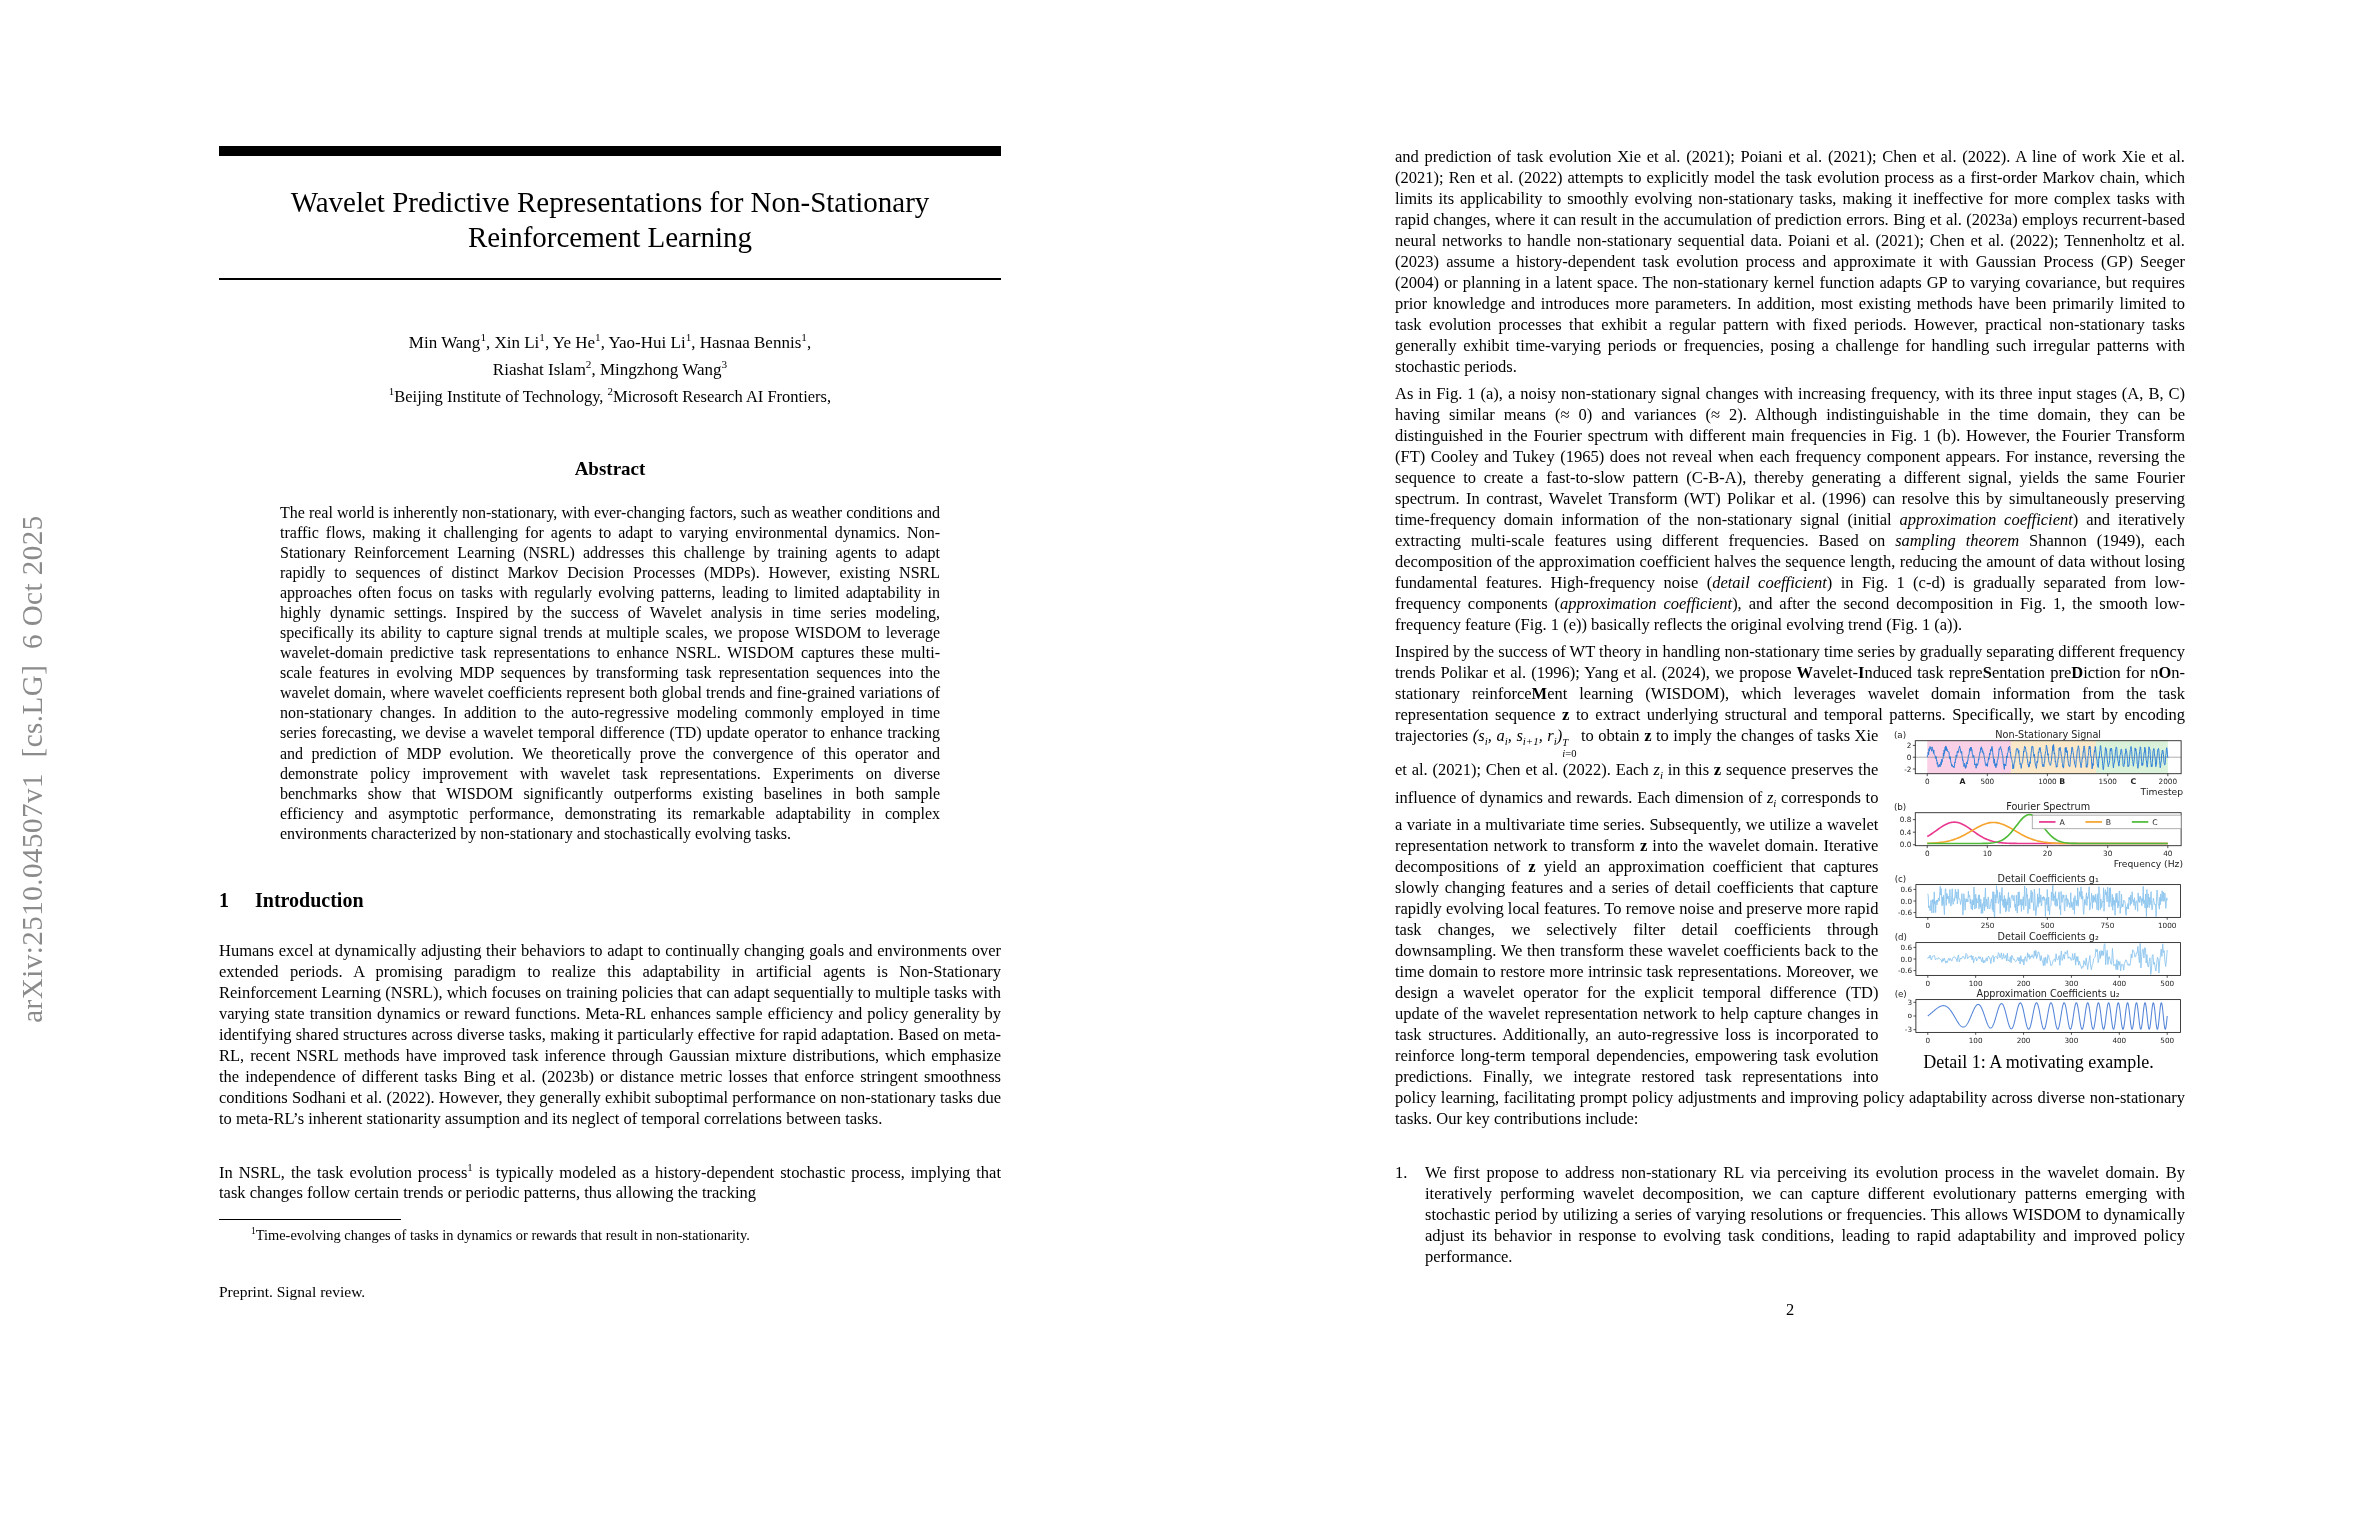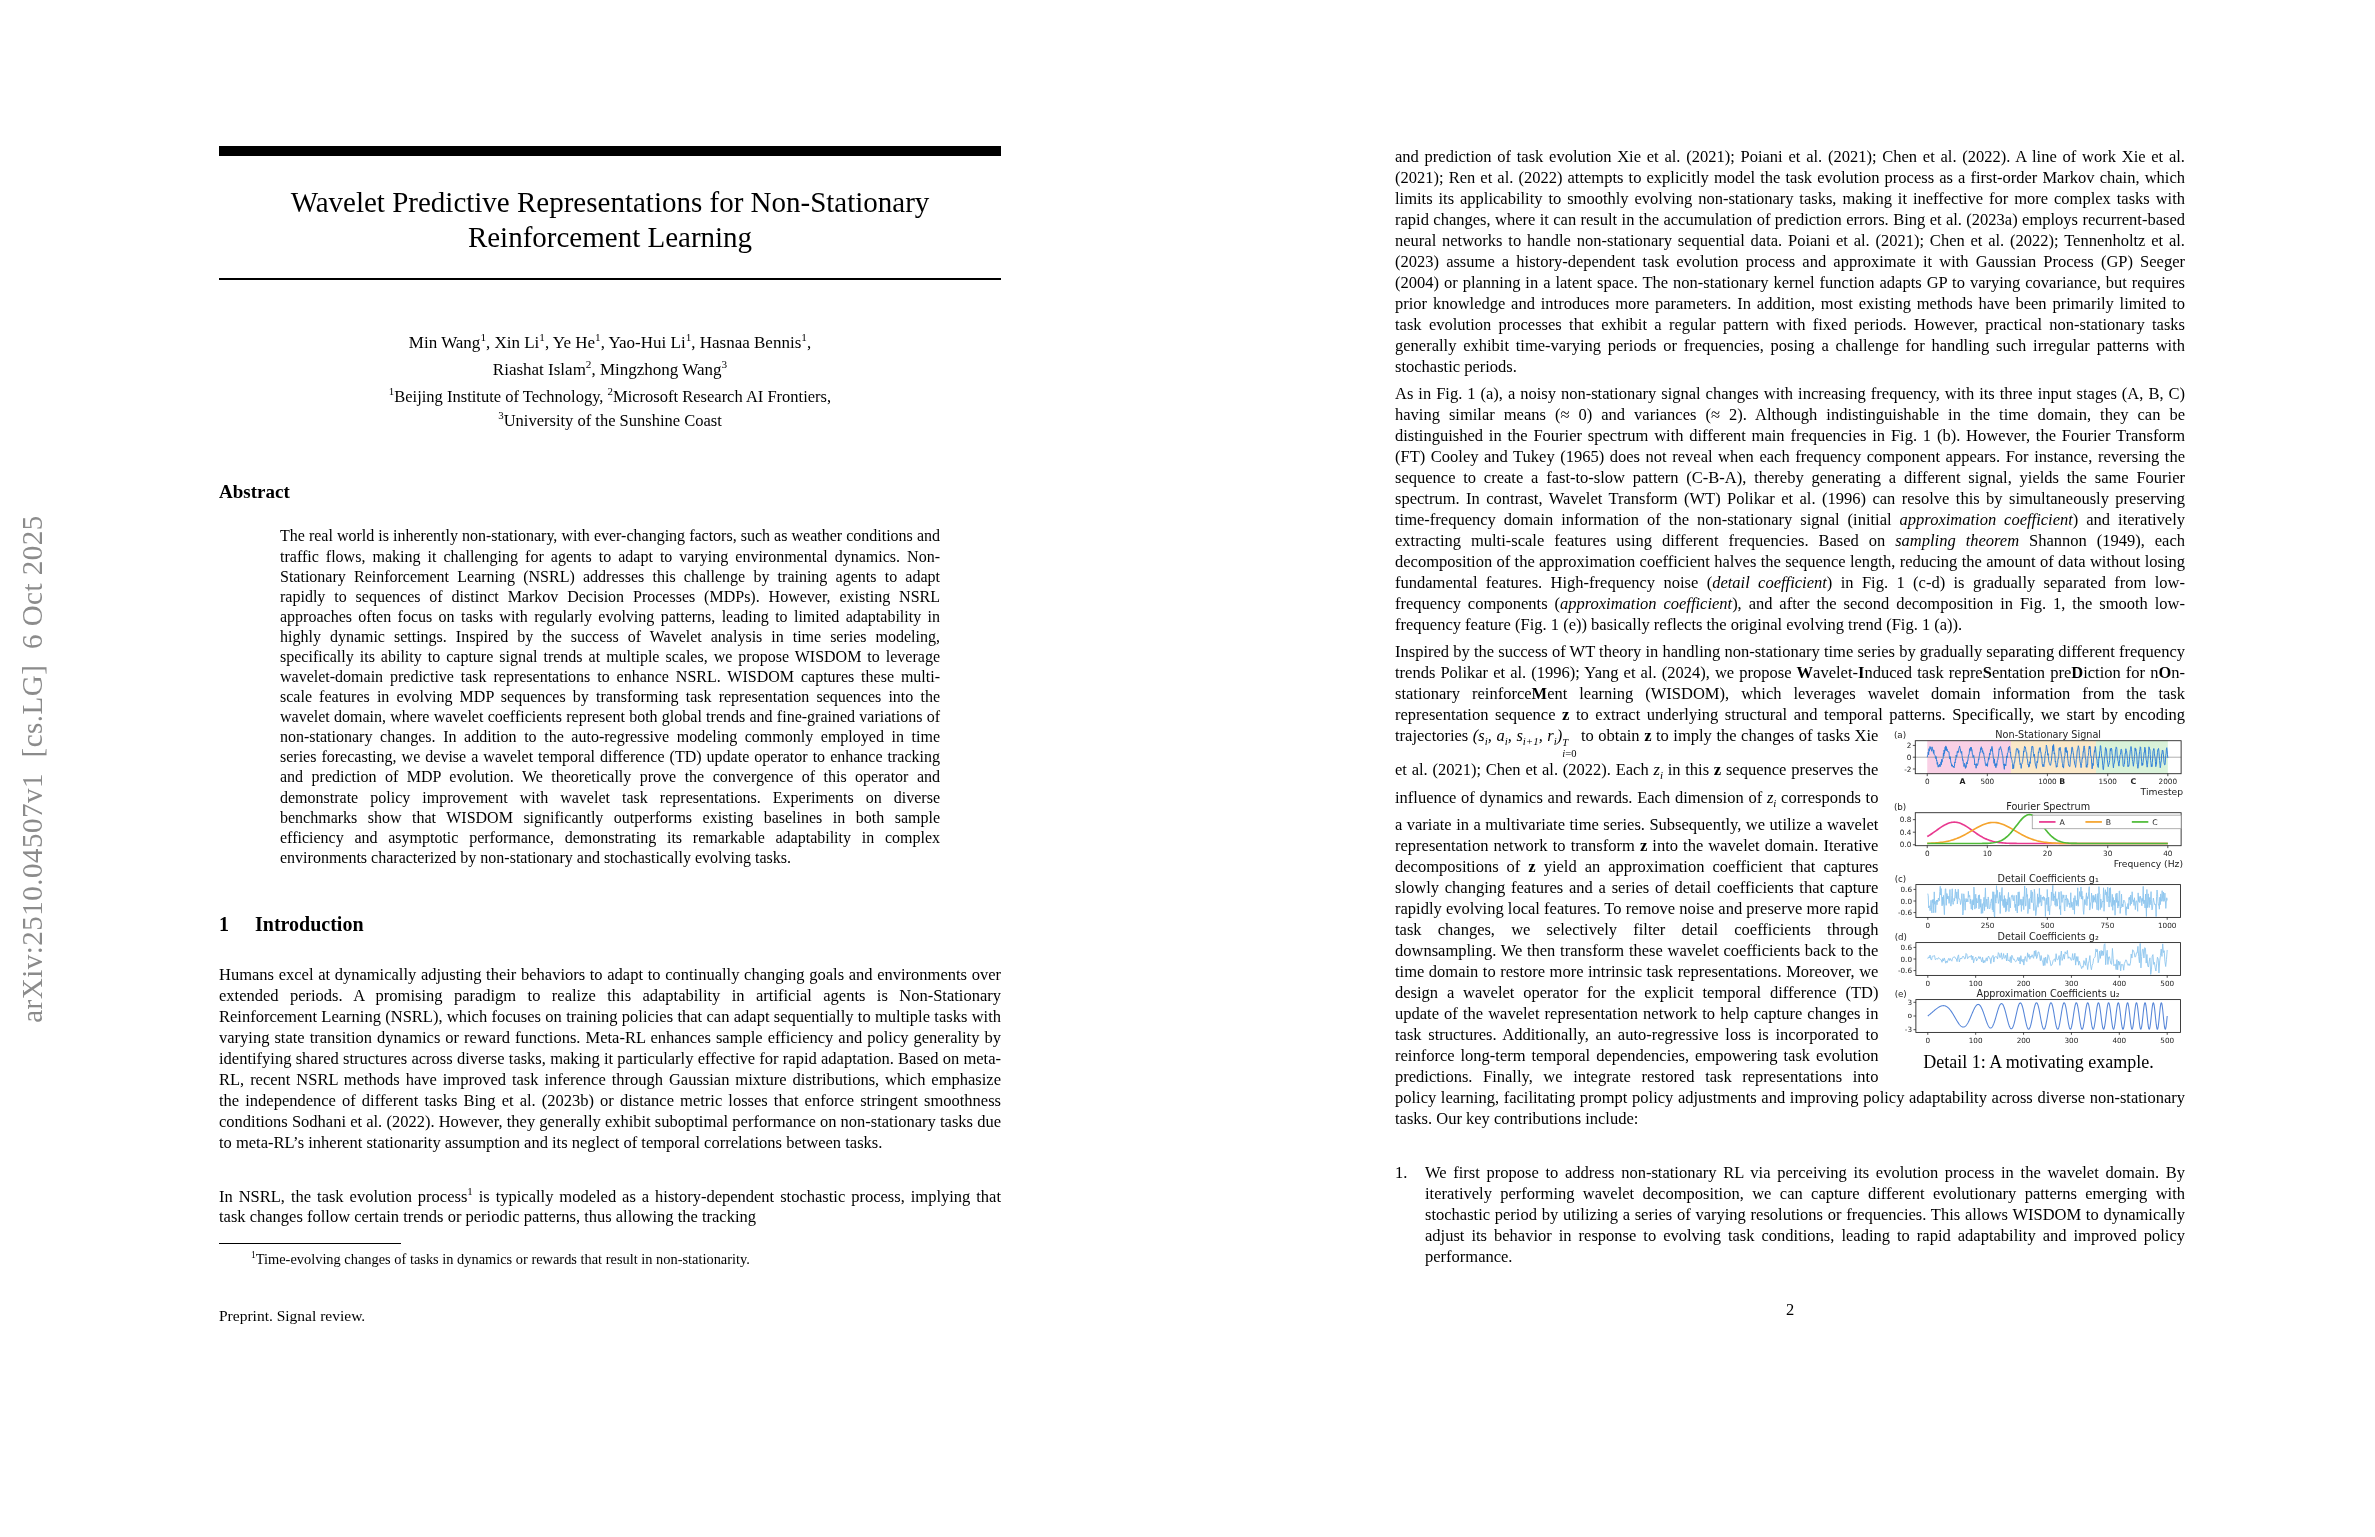--- a/index.html
+++ b/index.html
@@ -11,21 +11,21 @@
   #page-left{left:219px;top:146px;width:782px}
   #page-right{left:1395px;top:146px;width:790px}
 
   .top-bar{height:9.7px;background:#000}
   .paper-title{margin:29px 27px 0;text-align:center;font-size:29px;font-weight:400;line-height:1.22}
   .title-rule{height:0;border:none;border-top:2.4px solid #000;margin:23px 0 0}
   .authors{margin-top:49px;text-align:center;font-weight:400;font-size:17px;line-height:1.5}
   .affiliations{text-align:center;font-size:16.5px;line-height:1.42;margin-top:1.9px}
   sup{font-size:66%}
   sub{font-size:66%}
-  .abstract-title{margin-top:50px;text-align:left;font-size:19px;font-weight:700}
+  .abstract-title{margin-top:50px;text-align:center;font-size:19px;font-weight:700}
   .abstract-body{margin:23px 61px 0;font-size:16px;line-height:1.255;text-align:justify}
   .section-h{margin-top:45px;font-size:20px;font-weight:700}
   .section-h .sec-num{margin-right:26px}
   .para{margin-top:28px;font-size:16.5px;line-height:21px;text-align:justify}
   .pr-para{margin-top:6px}
   #page-right .para.first{margin-top:0}
   .footnote-rule{width:182px;border:none;border-top:1.5px solid #000;margin:15.5px 0 0}
   .footnote{margin-top:4.9px;font-size:14.4px;line-height:1.3;text-indent:32px}
   .preprint{margin-top:39px;font-size:15.5px}
   .page-num{margin-top:33px;text-align:center;font-size:16.5px}
@@ -58,21 +58,20 @@
   <div class="top-bar"></div>
   <h1 class="paper-title">Wavelet Predictive Representations for Non-Stationary Reinforcement Learning</h1>
   <hr class="title-rule">
 
   <div class="authors">
     <div>Min Wang<sup>1</sup>, Xin Li<sup>1</sup>, Ye He<sup>1</sup>, Yao-Hui Li<sup>1</sup>, Hasnaa Bennis<sup>1</sup>,</div>
     <div>Riashat Islam<sup>2</sup>, Mingzhong Wang<sup>3</sup></div>
   </div>
   <div class="affiliations">
     <div><sup>1</sup>Beijing Institute of Technology, <sup>2</sup>Microsoft Research AI Frontiers,</div>
-    <div><sup>3</sup>University of the Sunshine Coast</div>
   </div>
 
   <div class="abstract-title">Abstract</div>
   <div class="abstract-body">The real world is inherently non-stationary, with ever-changing factors, such as weather conditions and traffic flows, making it challenging for agents to adapt to varying environmental dynamics. Non-Stationary Reinforcement Learning (NSRL) addresses this challenge by training agents to adapt rapidly to sequences of distinct Markov Decision Processes (MDPs). However, existing NSRL approaches often focus on tasks with regularly evolving patterns, leading to limited adaptability in highly dynamic settings. Inspired by the success of Wavelet analysis in time series modeling, specifically its ability to capture signal trends at multiple scales, we propose WISDOM to leverage wavelet-domain predictive task representations to enhance NSRL. WISDOM captures these multi-scale features in evolving MDP sequences by transforming task representation sequences into the wavelet domain, where wavelet coefficients represent both global trends and fine-grained variations of non-stationary changes. In addition to the auto-regressive modeling commonly employed in time series forecasting, we devise a wavelet temporal difference (TD) update operator to enhance tracking and prediction of MDP evolution. We theoretically prove the convergence of this operator and demonstrate policy improvement with wavelet task representations. Experiments on diverse benchmarks show that WISDOM significantly outperforms existing baselines in both sample efficiency and asymptotic performance, demonstrating its remarkable adaptability in complex environments characterized by non-stationary and stochastically evolving tasks.</div>
 
   <div class="section-h">
     <span class="sec-num">1</span><span>Introduction</span>
   </div>
   <div class="para">Humans excel at dynamically adjusting their behaviors to adapt to continually changing goals and environments over extended periods. A promising paradigm to realize this adaptability in artificial agents is Non-Stationary Reinforcement Learning (NSRL), which focuses on training policies that can adapt sequentially to multiple tasks with varying state transition dynamics or reward functions. Meta-RL enhances sample efficiency and policy generality by identifying shared structures across diverse tasks, making it particularly effective for rapid adaptation. Based on meta-RL, recent NSRL methods have improved task inference through Gaussian mixture distributions, which emphasize the independence of different tasks Bing et al. (2023b) or distance metric losses that enforce stringent smoothness conditions Sodhani et al. (2022). However, they generally exhibit suboptimal performance on non-stationary tasks due to meta-RL’s inherent stationarity assumption and its neglect of temporal correlations between tasks.</div>
   <div class="para">In NSRL, the task evolution process<sup>1</sup> is typically modeled as a history-dependent stochastic process, implying that task changes follow certain trends or periodic patterns, thus allowing the tracking</div>

